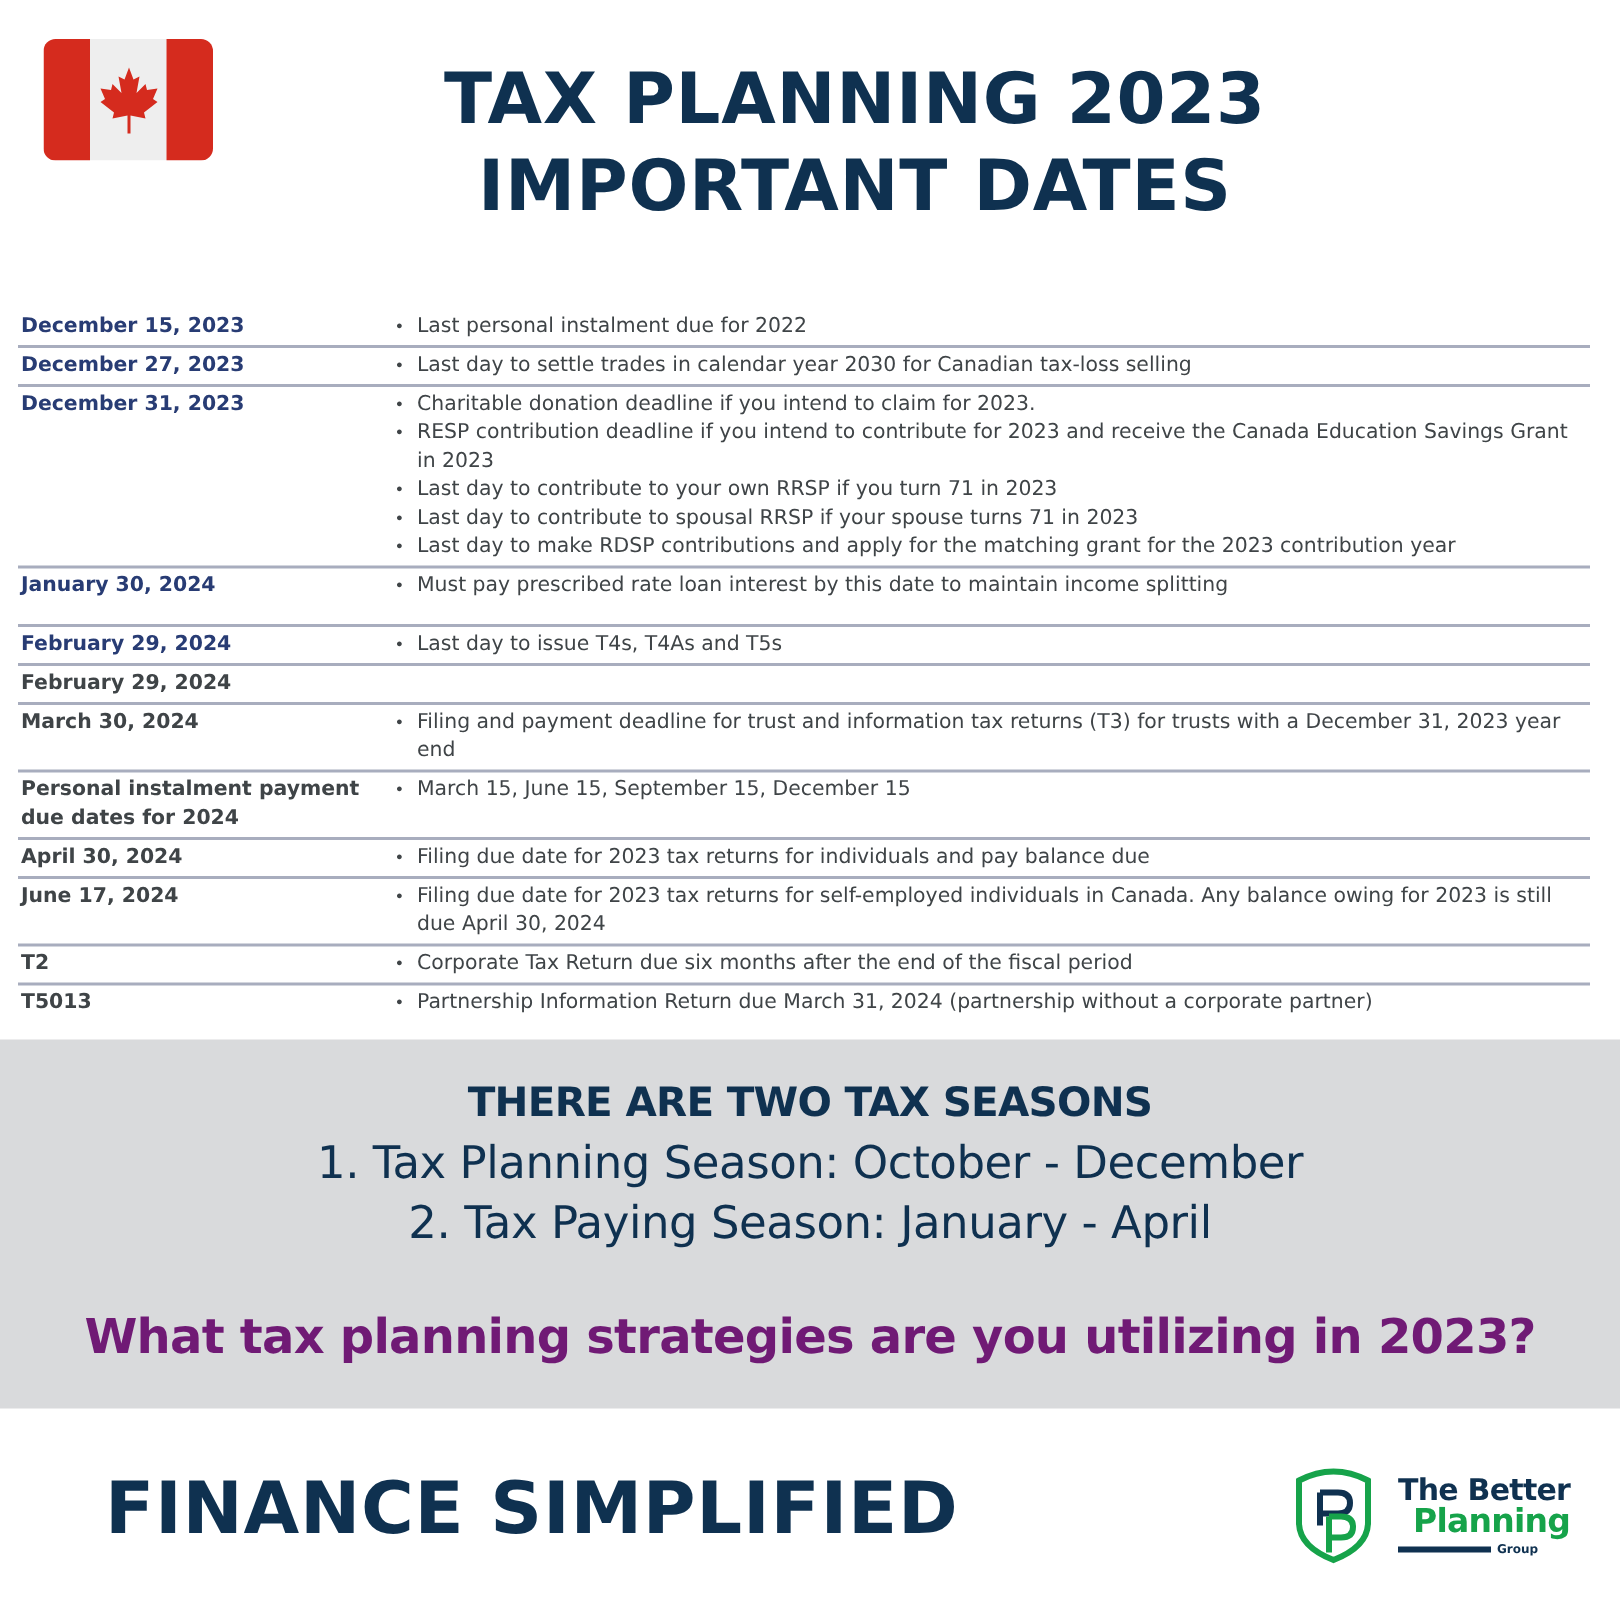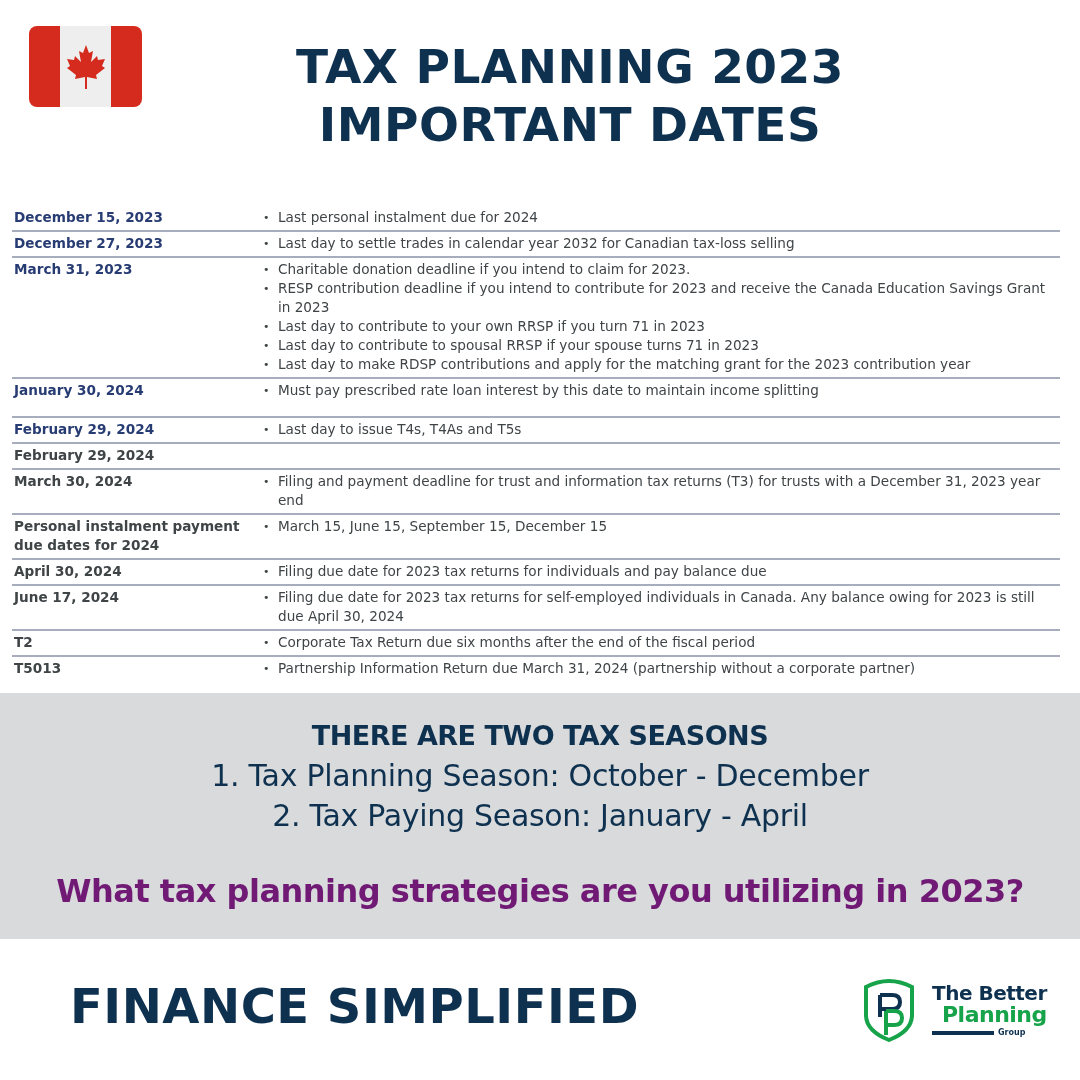--- a/index.html
+++ b/index.html
@@ -54,31 +54,31 @@
 
 <div class="title">
   <div>TAX PLANNING 2023</div>
   <div>IMPORTANT DATES</div>
 </div>
 
 <div class="table">
   <div class="row">
     <div class="date blue">December 15, 2023</div>
     <ul class="items">
-      <li>Last personal instalment due for 2024</li>
+      <li>Last personal instalment due for 2022</li>
     </ul>
   </div>
   <div class="row">
     <div class="date blue">December 27, 2023</div>
     <ul class="items">
-      <li>Last day to settle trades in calendar year 2032 for Canadian tax-loss selling</li>
+      <li>Last day to settle trades in calendar year 2030 for Canadian tax-loss selling</li>
     </ul>
   </div>
   <div class="row">
-    <div class="date blue">March 31, 2023</div>
+    <div class="date blue">December 31, 2023</div>
     <ul class="items">
       <li>Charitable donation deadline if you intend to claim for 2023.</li>
       <li>RESP contribution deadline if you intend to contribute for 2023 and receive the Canada Education Savings Grant in 2023</li>
       <li>Last day to contribute to your own RRSP if you turn 71 in 2023</li>
       <li>Last day to contribute to spousal RRSP if your spouse turns 71 in 2023</li>
       <li>Last day to make RDSP contributions and apply for the matching grant for the 2023 contribution year</li>
     </ul>
   </div>
   <div class="row" style="padding-bottom:16px">
     <div class="date blue">January 30, 2024</div>

